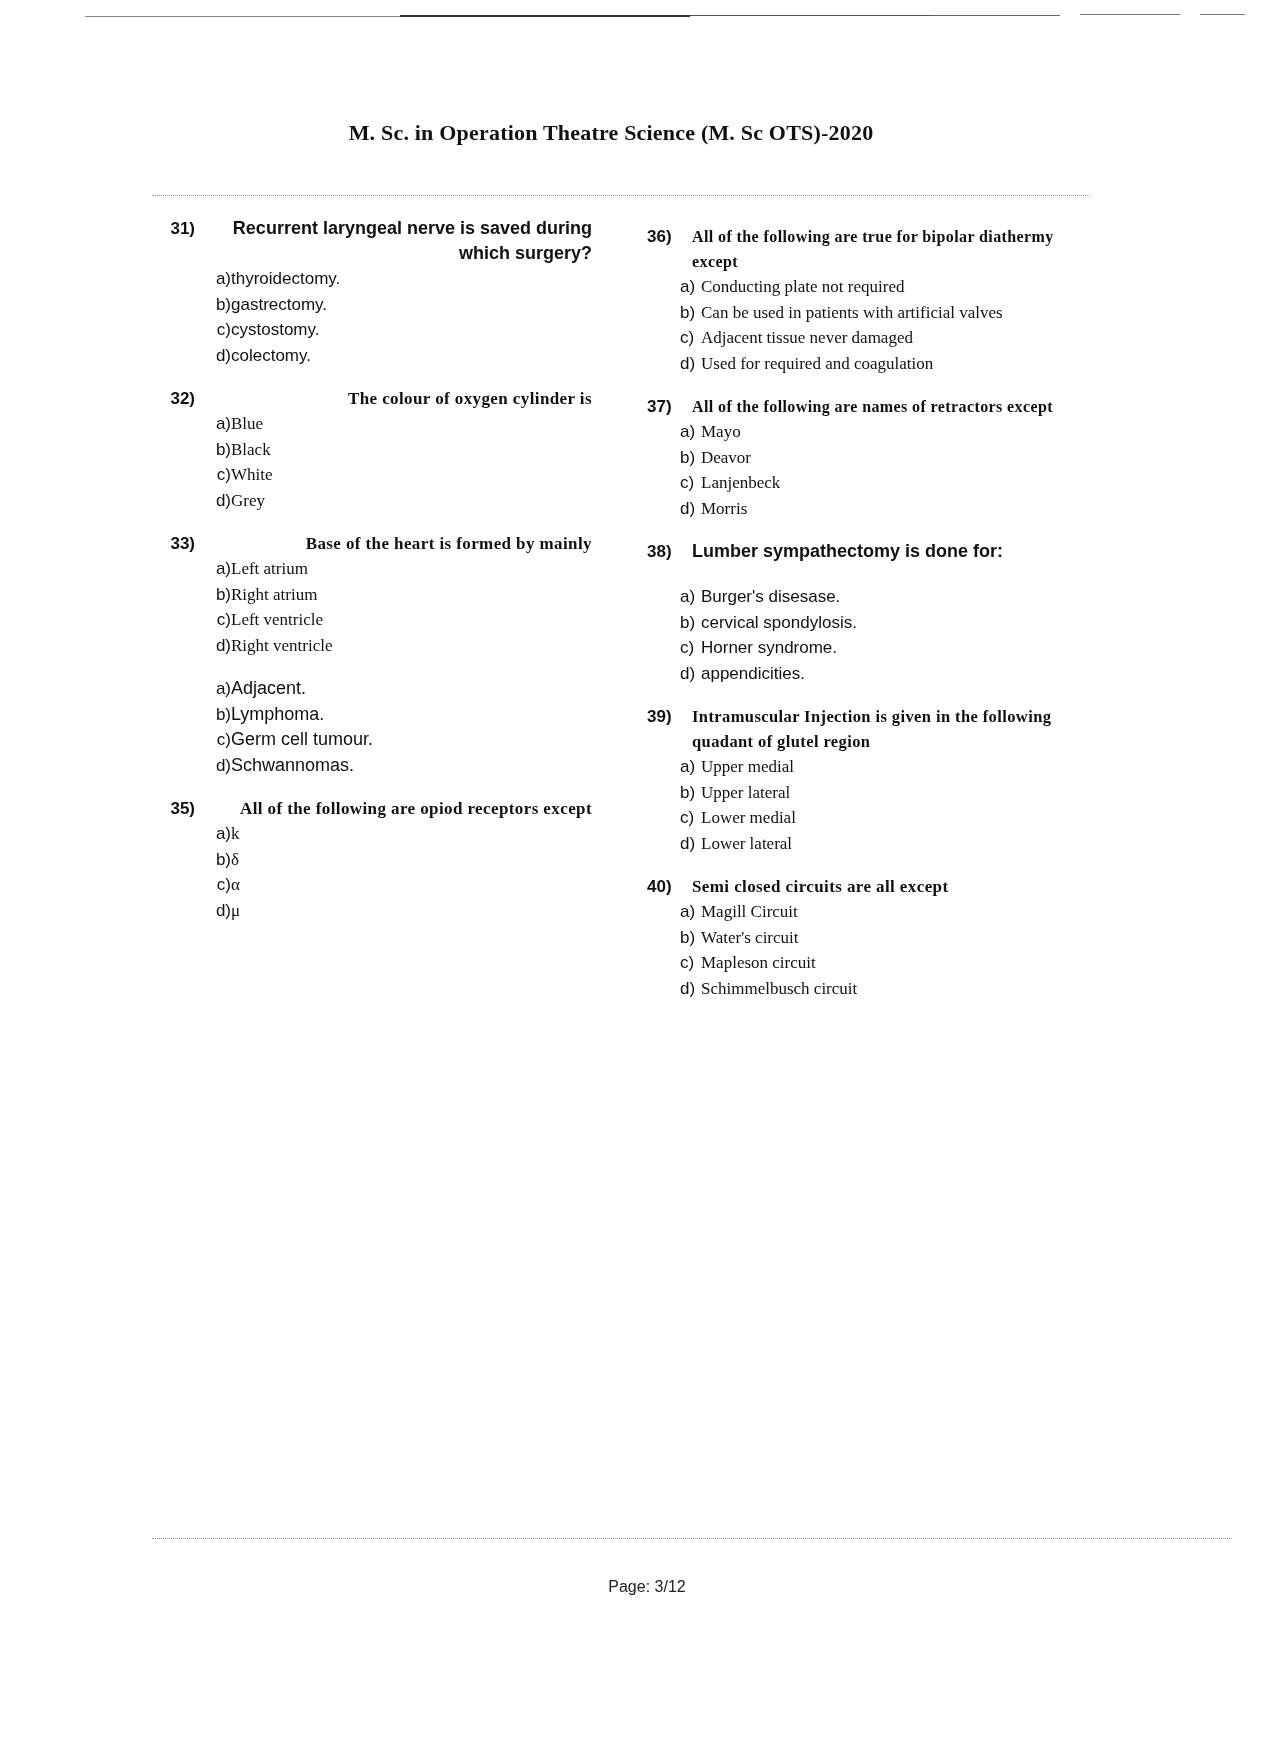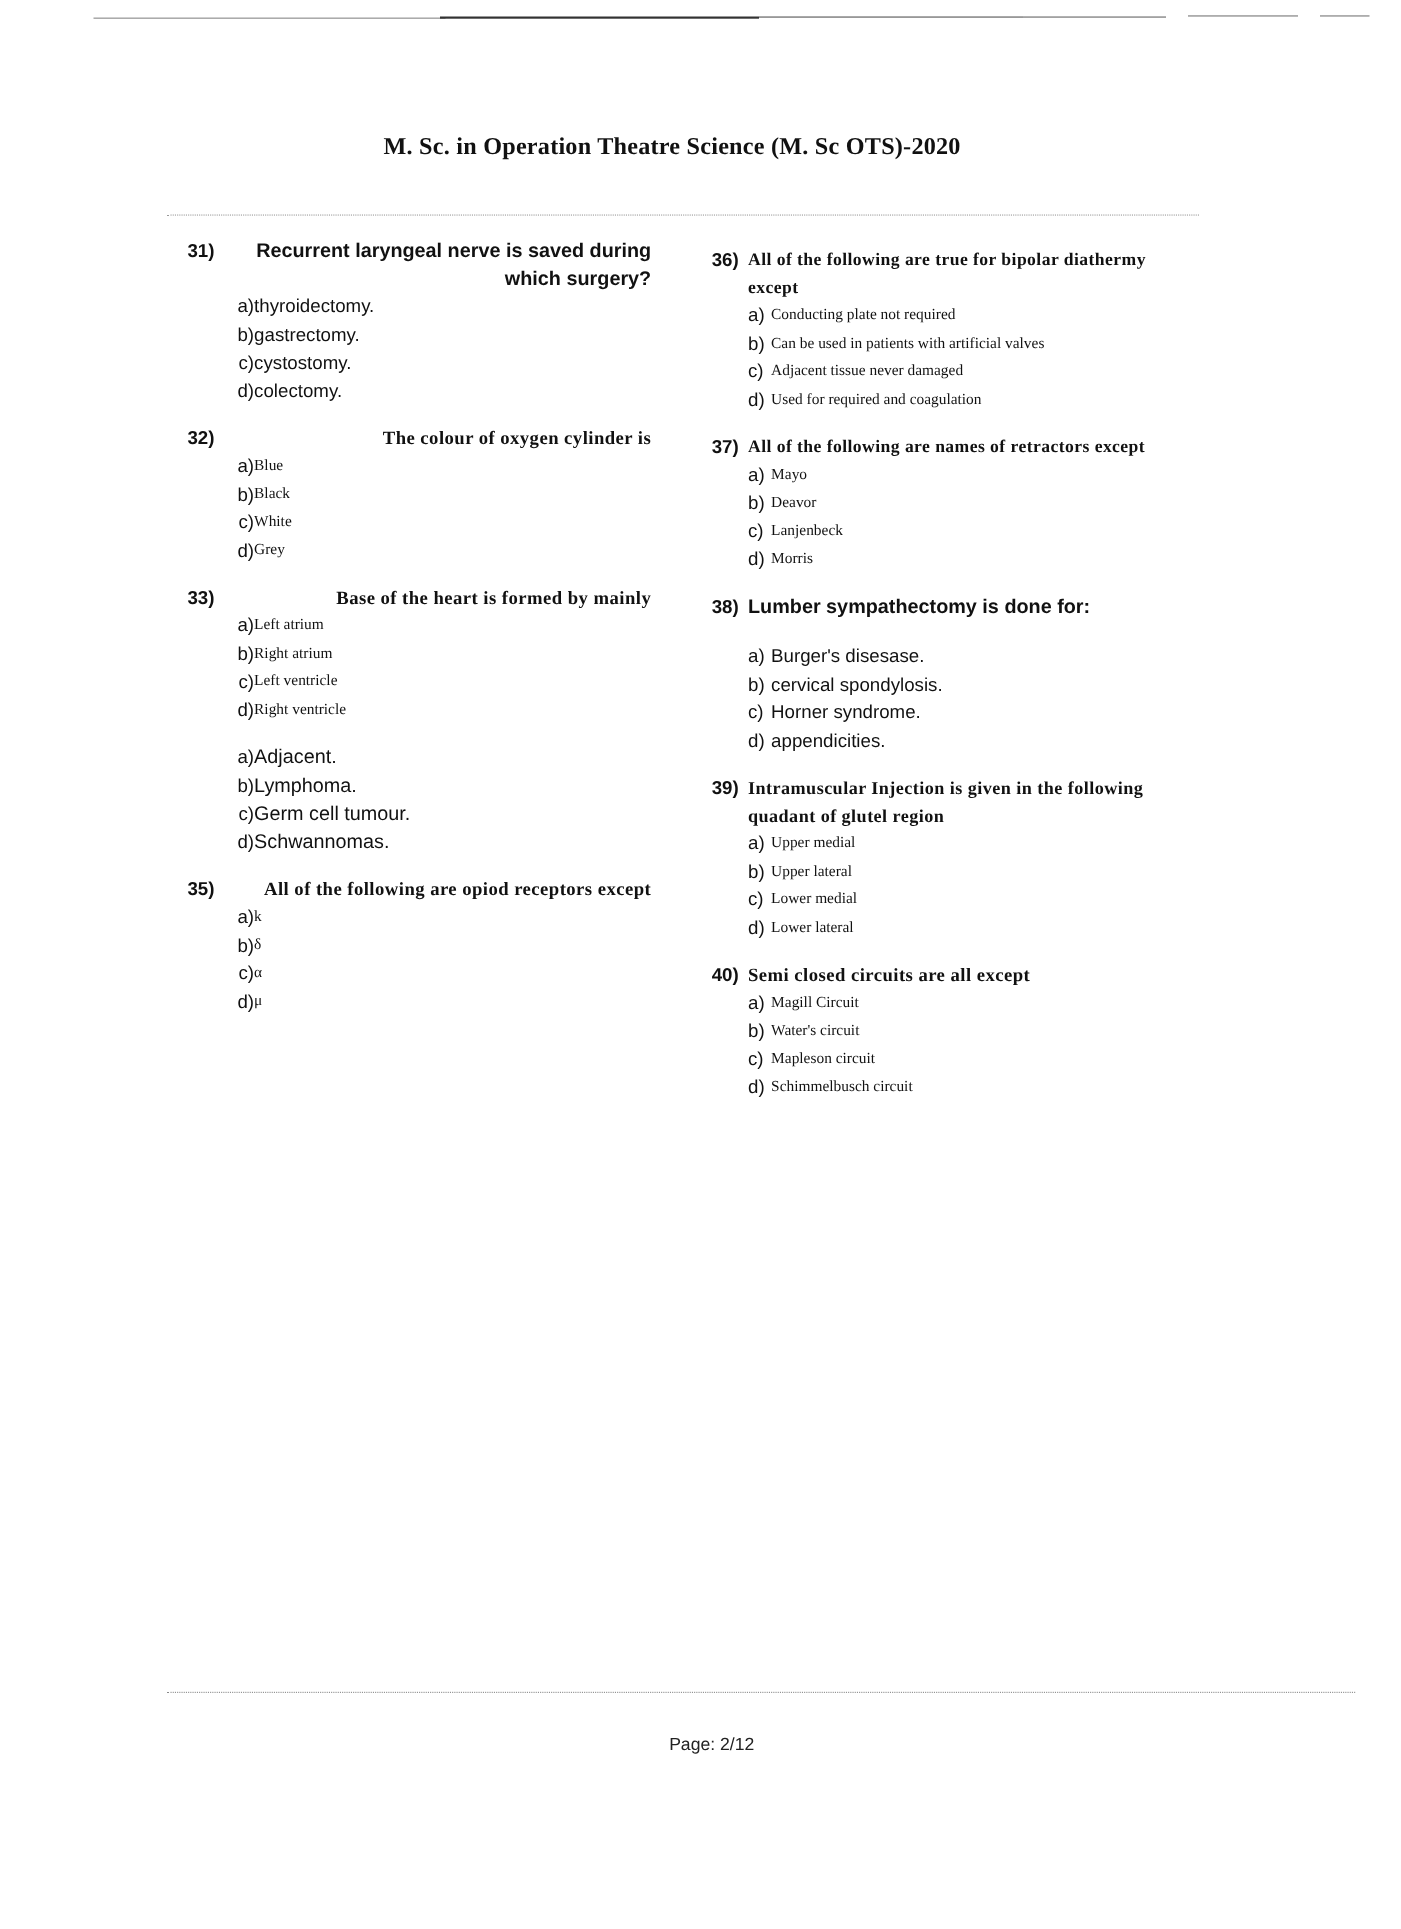--- a/index.html
+++ b/index.html
@@ -8,30 +8,30 @@
     .title { position: absolute; top: 120px; left: 0; width: 1222px; text-align: center;
       font-family: "Liberation Serif", serif; font-weight: bold; font-size: 22px; color: #111; letter-spacing: 0.2px; }
     .rule { position: absolute; left: 152px; width: 938px; top: 195px; border-top: 1px dotted #999; }
     .rule-bottom { position: absolute; left: 152px; width: 1080px; top: 1538px; border-top: 1px dotted #888; }
     .col { position: absolute; }
     .col-left { left: 162px; top: 216px; width: 430px; text-align: right; }
     .col-right { left: 647px; top: 224px; width: 440px; }
     .q { margin-bottom: 18px; }
     .q-head { display: flex; align-items: flex-start; }
     .q-num { font-family: "Liberation Sans", sans-serif; font-weight: bold; font-size: 17px; white-space: nowrap; width: 33px; flex: none; }
-    .q-text { flex: 1; line-height: 25px; }
+    .q-text { flex: 1; line-height: 25px; margin-left: 12px; }
     .q-num { line-height: 25px; }
     .sans-b { font-family: "Liberation Sans", sans-serif; font-weight: bold; font-size: 18px; }
     .serif-b { font-family: "Liberation Serif", serif; font-weight: bold; font-size: 17px; letter-spacing: 0.4px; }
     .opts { margin-left: 33px; }
     .opt { display: flex; line-height: 25.5px; }
     .opt-l { font-family: "Liberation Sans", sans-serif; font-size: 17px; width: 36px; flex: none; }
     .opt-l.tight { width: 21px; }
     .opt-t-sans { font-family: "Liberation Sans", sans-serif; font-size: 17px; }
-    .opt-t-serif { font-family: "Liberation Serif", serif; font-size: 14px; }
+    .opt-t-serif { font-family: "Liberation Serif", serif; font-size: 17px; }
     .gap-extra { height: 20px; }
     .footer { position: absolute; top: 1578px; left: 0; width: 1274px; text-align: center;
       font-family: "Liberation Sans", sans-serif; font-size: 16px; color: #222; padding-left: 20px; box-sizing: border-box; }
   </style>
 </head>
 <body>
 
 <div class="scan-line" style="top:16px;left:85px;width:320px;background:#888;"></div>
 <div class="scan-line" style="top:15px;left:400px;width:290px;height:2px;background:#333;"></div>
 <div class="scan-line" style="top:15px;left:690px;width:240px;background:#555;"></div>
@@ -289,13 +289,13 @@
         </div>
       <div class="opt">
           <span class="opt-l tight">d)</span>
           <span class="opt-t-serif">Schimmelbusch circuit</span>
         </div>
     </div>
   </div>
 </div>
 
 <div class="rule-bottom"></div>
-<div class="footer">Page: 2/12</div>
+<div class="footer">Page: 3/12</div>
 
 </body></html>

